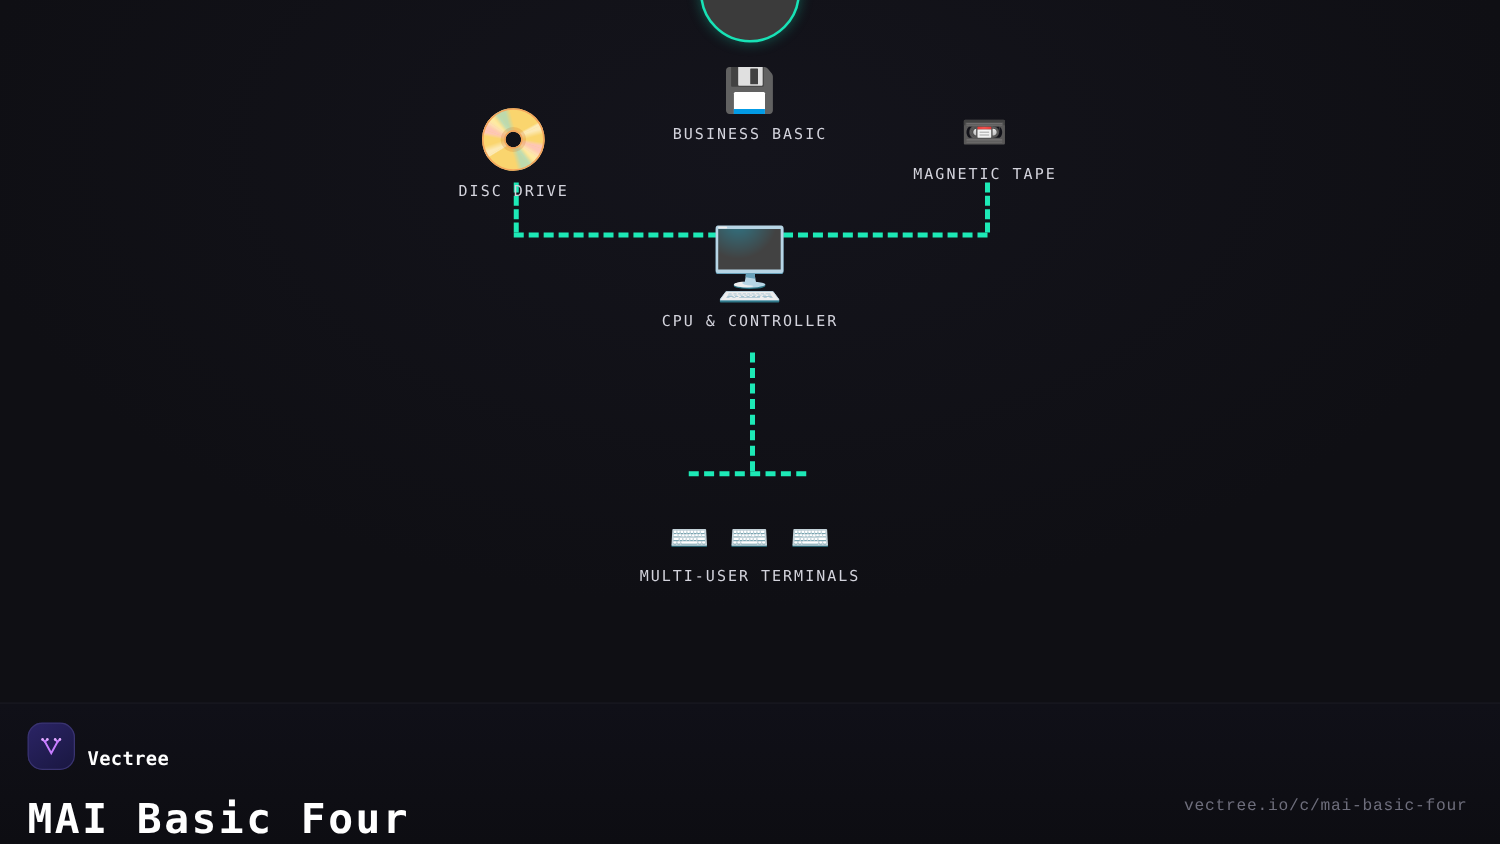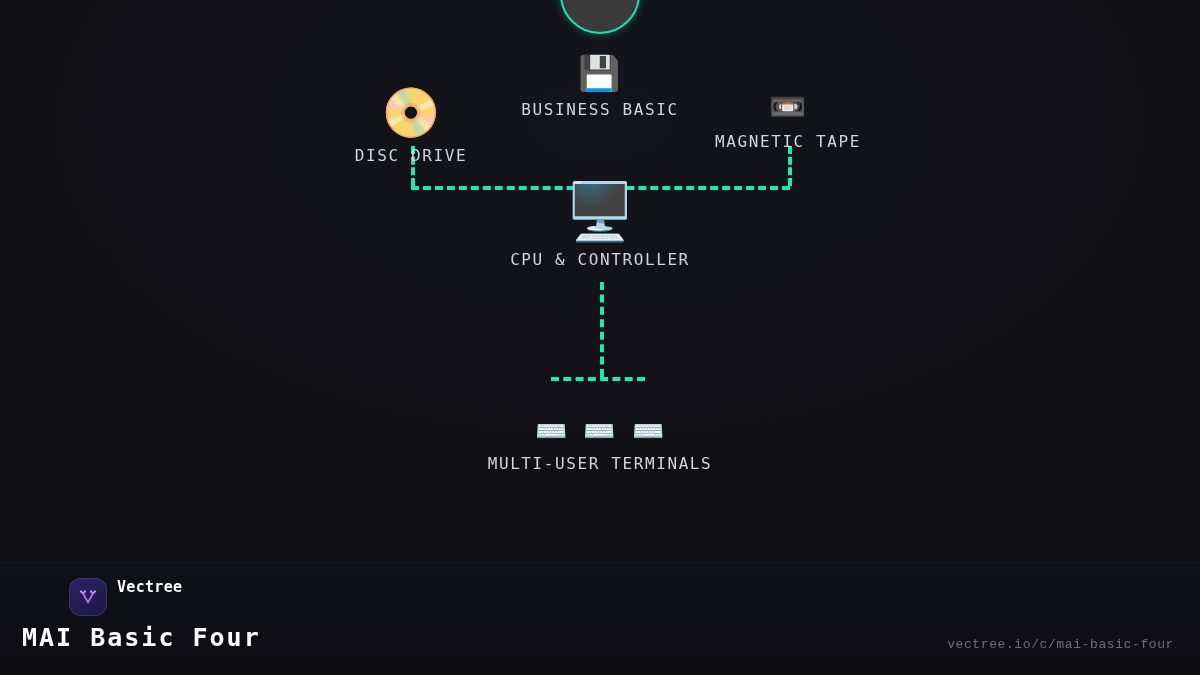--- a/index.html
+++ b/index.html
@@ -35,21 +35,21 @@
   .node .glyph {
     display:block;
     line-height:1;
     font-family:"DejaVu Sans","Liberation Sans",sans-serif;
     text-rendering:optimizeLegibility;
   }
   .node .caption {
     display:block;
     margin-top:10px;
     font-family:"DejaVu Sans Mono","Liberation Mono",monospace;
-    font-size:16px;
+    font-size:12px;
     letter-spacing:1.6px;
     color:#d3d3dc;
     text-transform:uppercase;
     text-align:center;
   }
 
   
   #top-ring {
     position:absolute;
     left:560px; top:-46px;
@@ -89,38 +89,38 @@
 
   
   #footer {
     position:absolute;
     left:0; bottom:0; width:1200px; height:113px;
     border-top:1px solid #1a1a22;
     background:linear-gradient(180deg,#101018 0%,#0d0d12 100%);
   }
   #brand {
     position:absolute; left:22px; top:15px;
-    display:flex; align-items:flex-start; gap:10px;margin-left:47px;
+    display:flex; align-items:flex-end; gap:10px;
   }
   #brand-mark {
     width:38px; height:38px;
     border-radius:12px;
     background:linear-gradient(145deg,#2b2466 0%,#191740 100%);
     display:flex; align-items:center; justify-content:center;
     box-shadow:inset 0 0 0 1px #3a3470;
   }
   #brand-name {
     font-family:"DejaVu Sans Mono","Liberation Mono",monospace;
     font-size:15px; font-weight:bold; color:#ffffff;
     letter-spacing:.3px;
   }
   #page-title {
-    position:absolute; left:22px; top:60px;
-    font-family:"DejaVu Sans Mono","Liberation Mono",monospace;
-    font-size:25px; font-weight:bold; color:#ffffff;
+    position:absolute; left:22px; top:72px;
+    font-family:"DejaVu Sans Mono","Liberation Mono",monospace;
+    font-size:33px; font-weight:bold; color:#ffffff;
     letter-spacing:2px;
     text-align:right;
   }
   #footer-url {
     position:absolute; right:26px; bottom:23px;
     font-family:Liberation Mono, monospace;
     font-size:13px; color:#6e6e7c; letter-spacing:.6px;
   }
 </style>
 </head>

